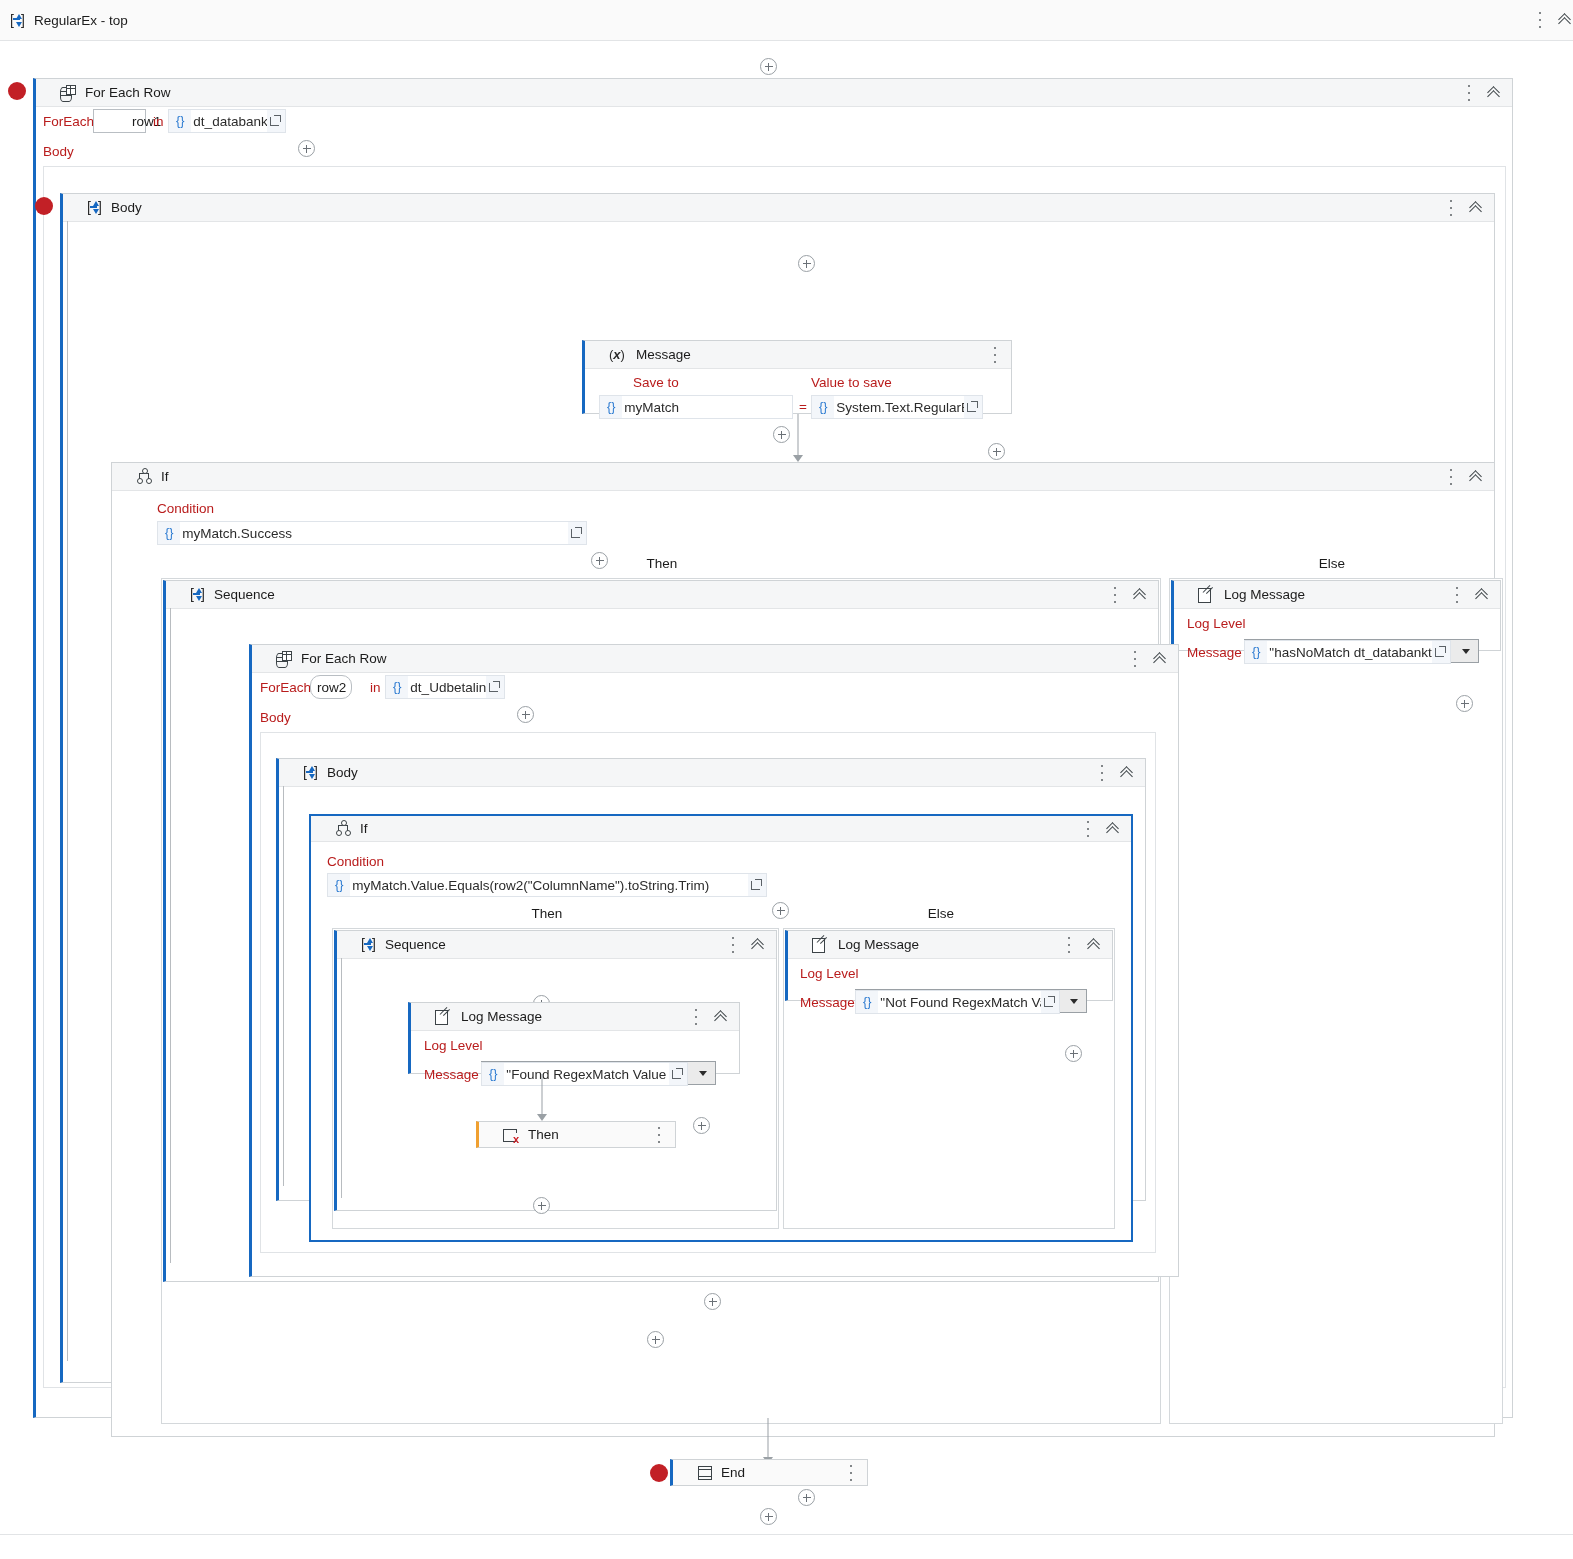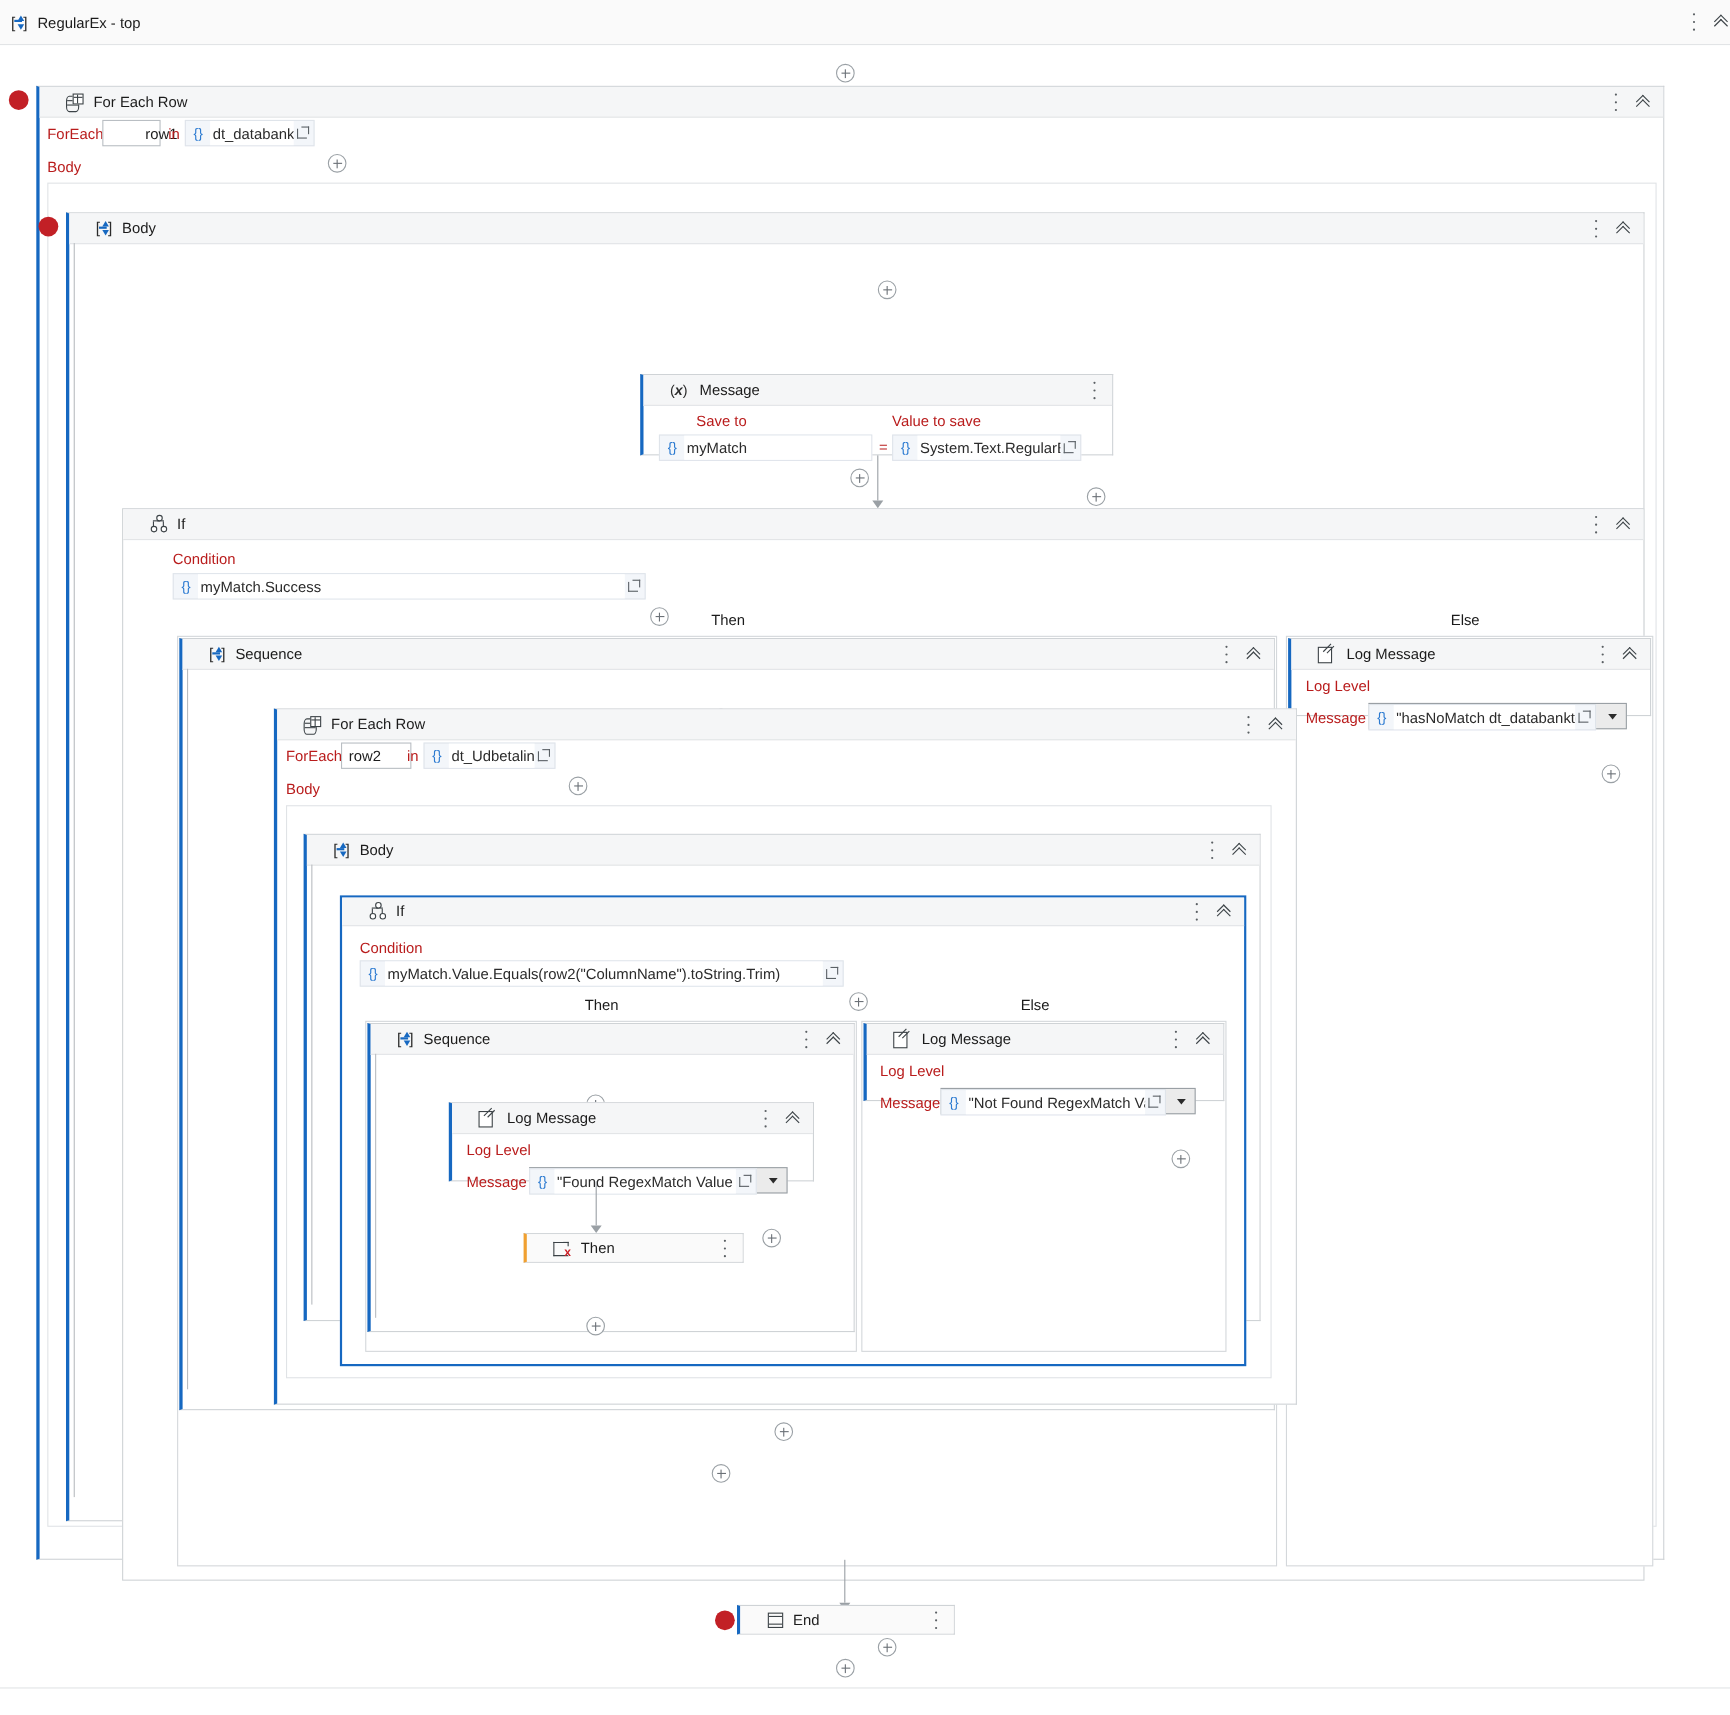--- a/index.html
+++ b/index.html
@@ -468,21 +468,21 @@
                 <span class="kebab">
                     <i></i>
                     <i></i>
                     <i></i>
                   </span>
                 <span class="chev"></span>
               </div>
             </div>
 
             <div class="abs lbl" style="left:8px; top:35px;">ForEach</div>
-            <div class="abs tinput" style="left:58px; top:30px; width:64px;">
+            <div class="abs tinput" style="left:58px; top:30px; width:42px;border-radius:10px;">
               <span>row2</span>
             </div>
             <div class="abs lbl" style="left:118px; top:35px;">in</div>
             <div class="abs expr" style="left:133px; top:30px; width:120px;">
               <span class="braces">{}</span>
               <span class="val">dt_Udbetalinge</span>
               <span class="expand"></span>
             </div>
             <div class="abs plus" style="left:265px; top:33px;"></div>
 

